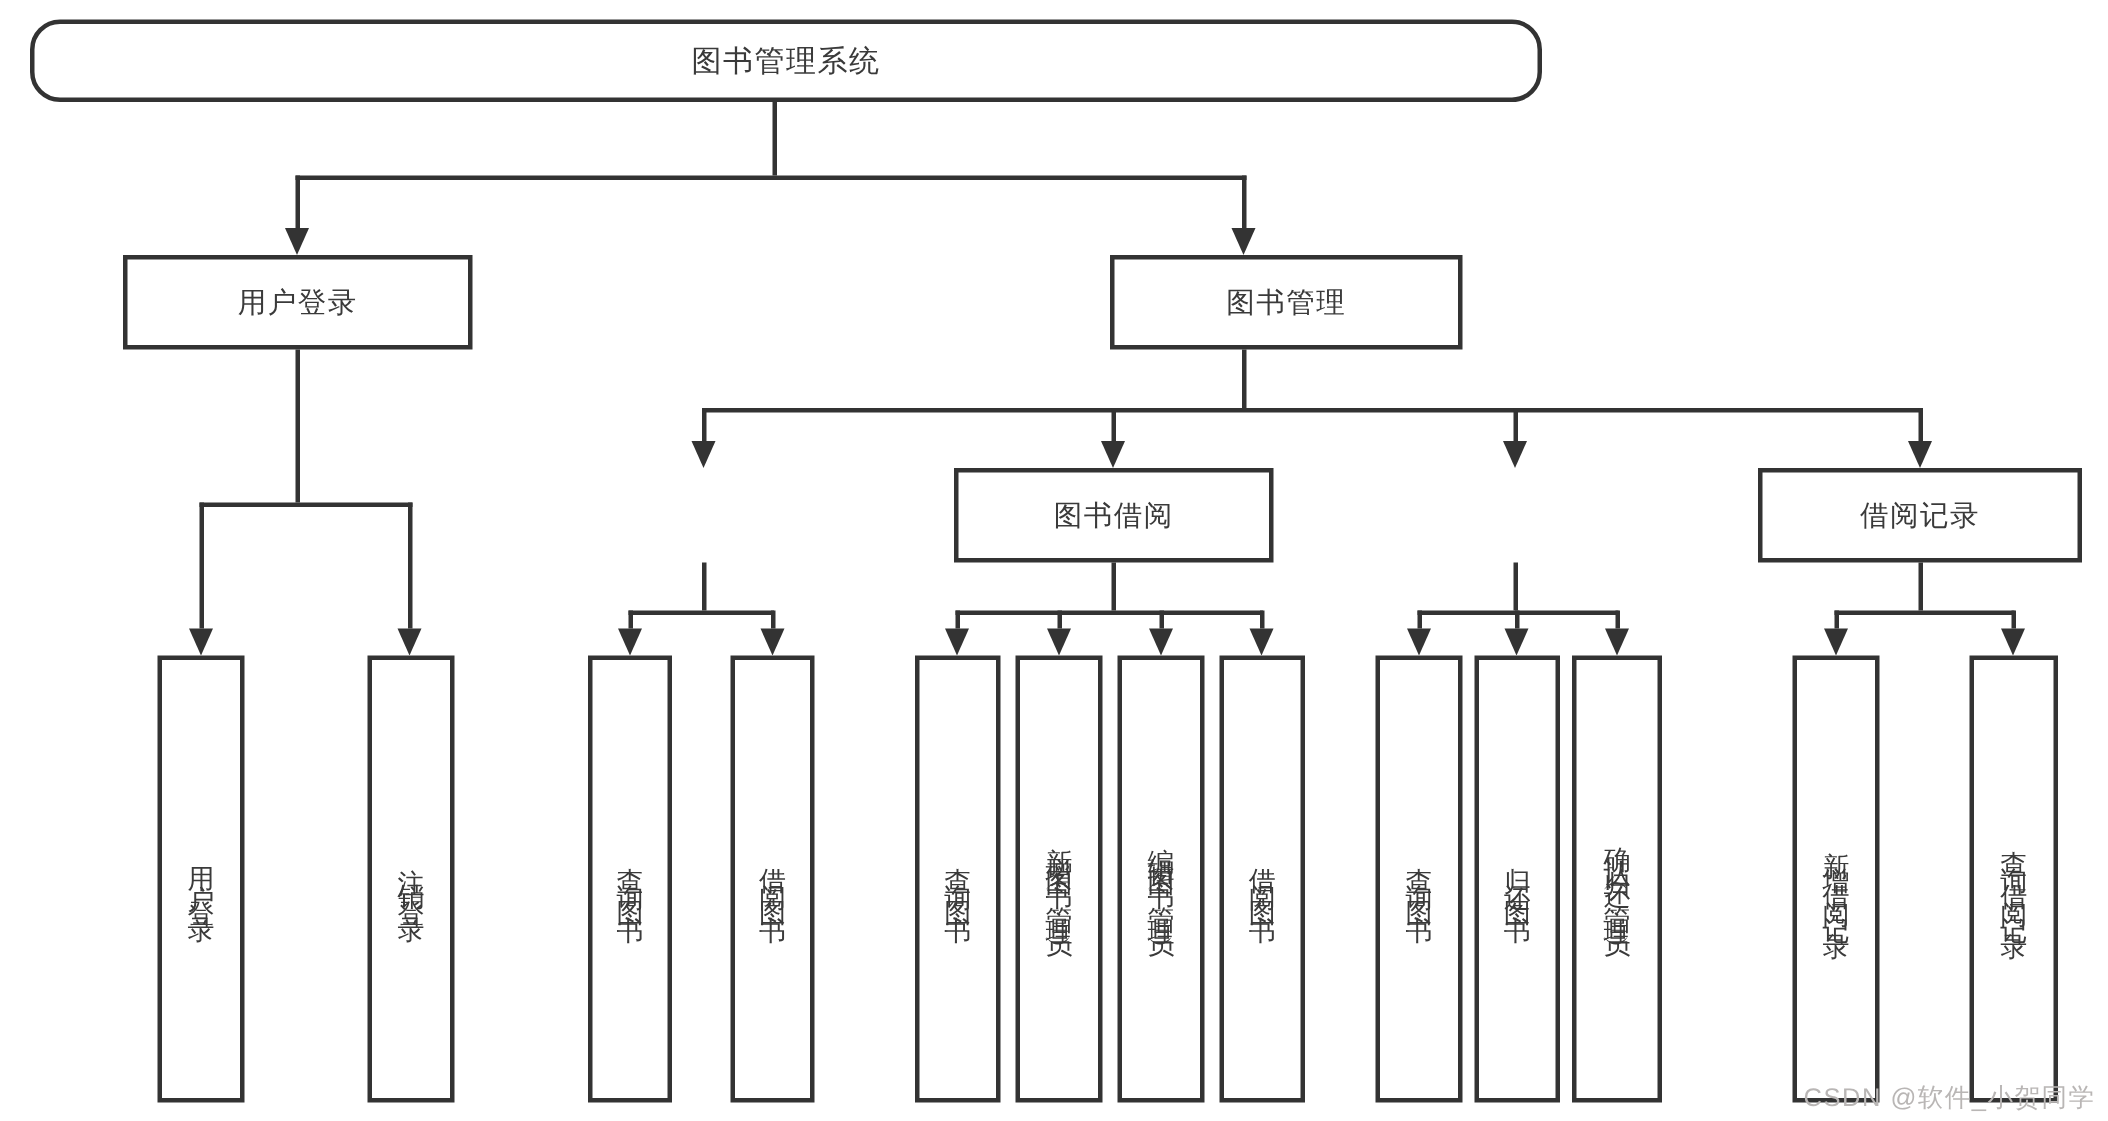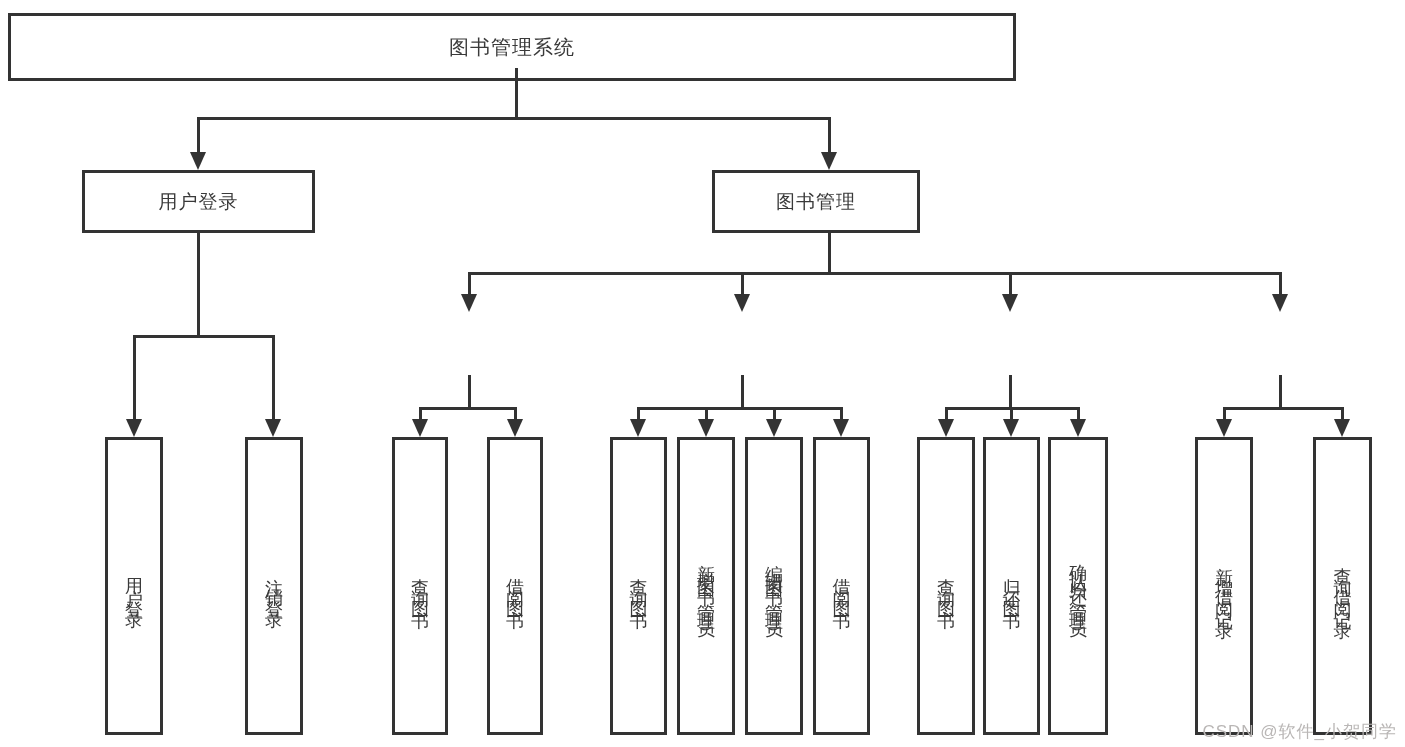--- a/index.html
+++ b/index.html
@@ -54,35 +54,35 @@
     letter-spacing:1px;
     white-space:nowrap;
     text-align:right;
   }
 </style>
 </head>
 <body>
 
 <div class="canvas">
 
-  <div class="node root" style="left:8px;top:13px;width:1008px;height:68px;">
+  <div class="node root" style="left:20px;top:13px;width:1008px;height:55px;border-radius:20px;">
     <span>图书管理系统</span>
   </div>
 
   <div class="vl" style="left:515px;top:68px;height:49px;"></div>
   <div class="hl" style="left:197px;top:117px;width:634px;"></div>
   <div class="vl" style="left:197px;top:117px;height:37px;"></div>
   <div class="ah" style="left:190px;top:152px;"></div>
   <div class="vl" style="left:828px;top:117px;height:37px;"></div>
   <div class="ah" style="left:821px;top:152px;"></div>
 
   <div class="node" style="left:82px;top:170px;width:233px;height:63px;">
     <span>用户登录</span>
   </div>
-  <div class="node" style="left:712px;top:170px;width:208px;height:63px;font-family:Liberation Serif, serif;">
+  <div class="node" style="left:740px;top:170px;width:235px;height:63px;font-family:Liberation Serif, serif;">
     <span>图书管理</span>
   </div>
 
   <div class="vl" style="left:197px;top:233px;height:102px;"></div>
   <div class="hl" style="left:133px;top:335px;width:142px;"></div>
   <div class="vl" style="left:133px;top:335px;height:84px;"></div>
   <div class="ah" style="left:126px;top:419px;"></div>
   <div class="vl" style="left:272px;top:335px;height:84px;"></div>
   <div class="ah" style="left:265px;top:419px;"></div>
 
@@ -90,20 +90,26 @@
   <div class="hl" style="left:468px;top:272px;width:813px;"></div>
   <div class="vl" style="left:468px;top:272px;height:22px;"></div>
   <div class="ah" style="left:461px;top:294px;"></div>
   <div class="vl" style="left:741px;top:272px;height:22px;"></div>
   <div class="ah" style="left:734px;top:294px;"></div>
   <div class="vl" style="left:1009px;top:272px;height:22px;"></div>
   <div class="ah" style="left:1002px;top:294px;"></div>
   <div class="vl" style="left:1279px;top:272px;height:22px;"></div>
   <div class="ah" style="left:1272px;top:294px;"></div>
 
+  <div class="node" style="left:636px;top:312px;width:213px;height:63px;">
+    <span>图书借阅</span>
+  </div>
+  <div class="node" style="left:1172px;top:312px;width:216px;height:63px;">
+    <span>借阅记录</span>
+  </div>
 
   <div class="vl" style="left:468px;top:375px;height:32px;"></div>
   <div class="hl" style="left:419px;top:407px;width:97px;"></div>
   <div class="vl" style="left:419px;top:407px;height:12px;"></div>
   <div class="ah" style="left:412px;top:419px;"></div>
   <div class="vl" style="left:514px;top:407px;height:12px;"></div>
   <div class="ah" style="left:507px;top:419px;"></div>
 
   <div class="vl" style="left:741px;top:375px;height:32px;"></div>
   <div class="hl" style="left:637px;top:407px;width:205px;"></div>

